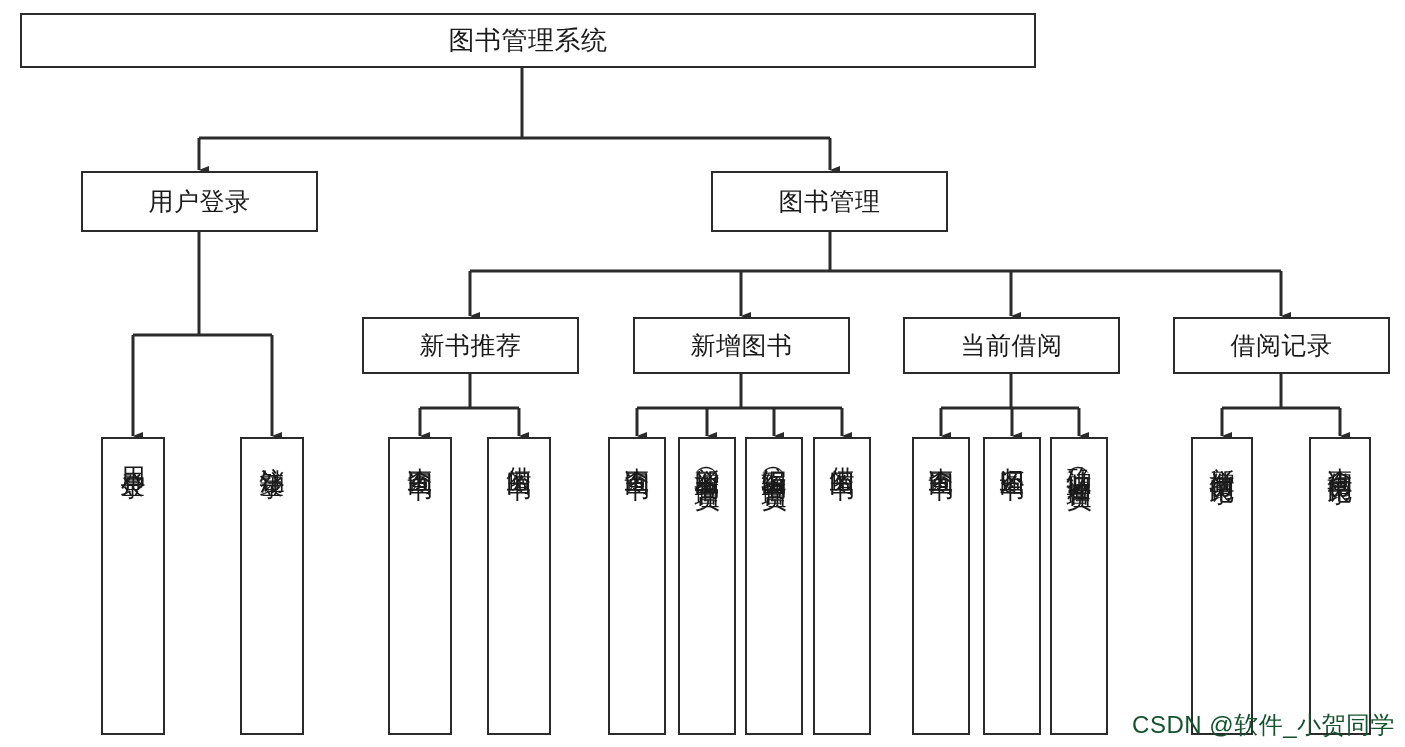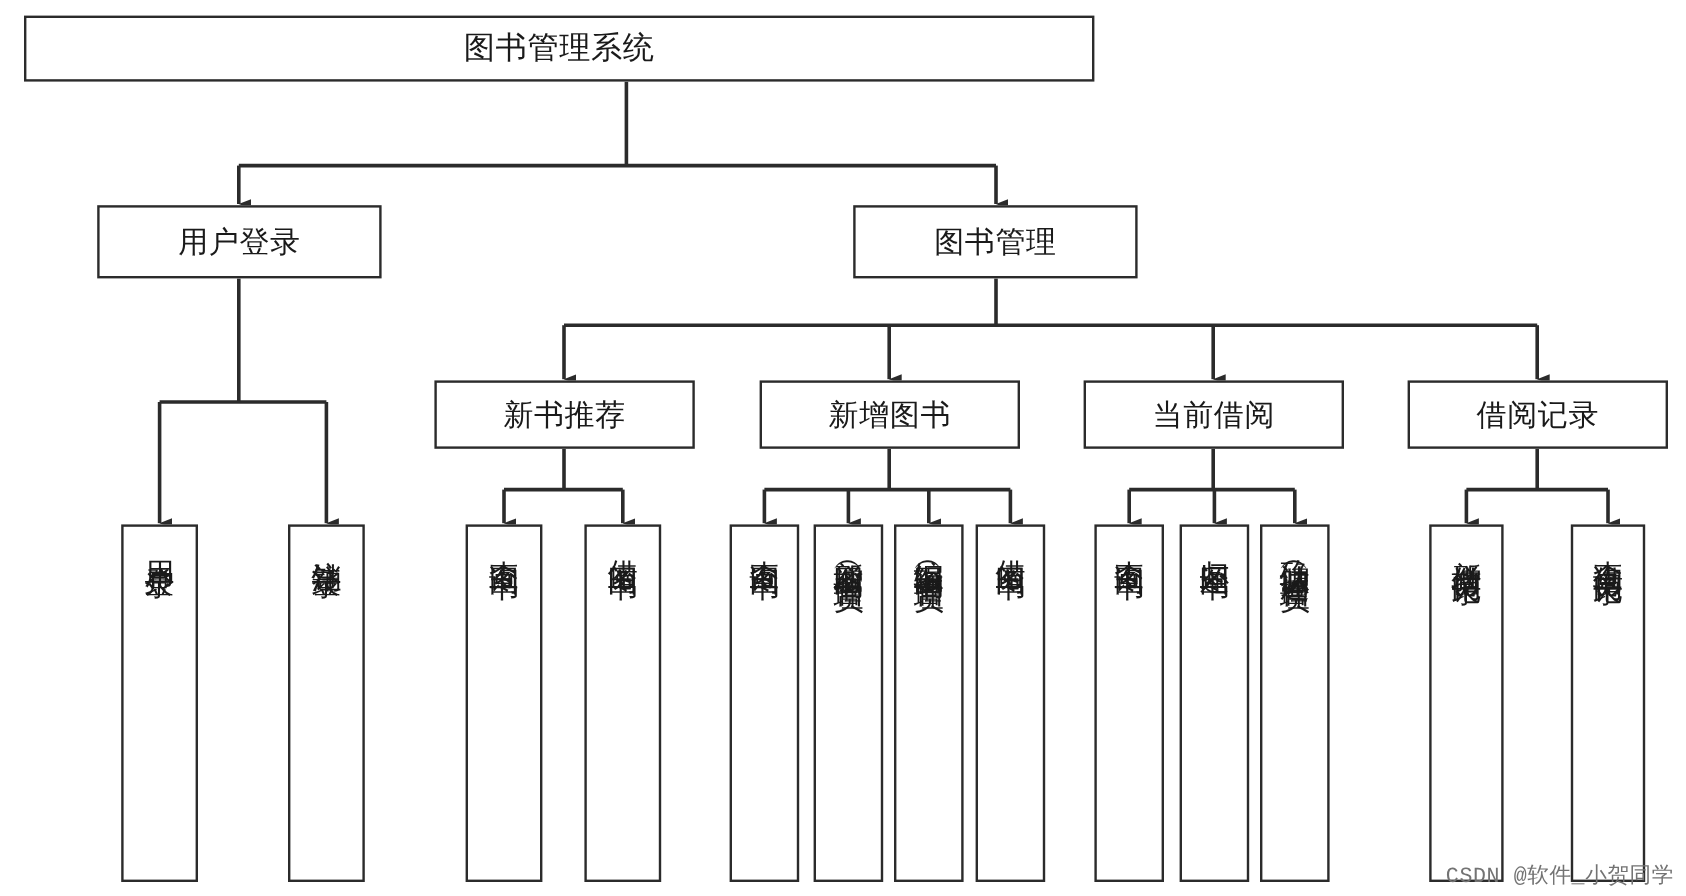--- a/index.html
+++ b/index.html
@@ -57,26 +57,26 @@
     line-height: 1;
     white-space: nowrap;
   }
   .node.root .node-label {
     font-size: 26px;
   }
   #watermark {
     position: absolute;
     right: 10px;
     bottom: 6px;
-    font-size: 18px;
-    color: #737373;
+    font-size: 24px;
+    color: #14532d;
     letter-spacing: 0.5px;
     z-index: 9;
     white-space: nowrap;
-    font-family: Liberation Mono, monospace;
+    font-family: Liberation Sans, sans-serif;
   }
 </style>
 </head>
 <body>
 
 <div id="diagram-root">
 
   <svg id="diagram-svg" viewBox="0 0 1405 747" xmlns="http://www.w3.org/2000/svg">
     <defs>
       <marker id="arrowhead" markerWidth="9" markerHeight="11" refX="4.5" refY="10.4" orient="auto" markerUnits="userSpaceOnUse">
@@ -123,21 +123,21 @@
       <path d="M 1012 408 L 1012 436" marker-end="url(#arrowhead)"></path>
       <path d="M 1079 408 L 1079 436" marker-end="url(#arrowhead)"></path>
 
       <path d="M 1281 374 L 1281 408"></path>
       <path d="M 1222 408 L 1340 408"></path>
       <path d="M 1222 408 L 1222 436" marker-end="url(#arrowhead)"></path>
       <path d="M 1340 408 L 1340 436" marker-end="url(#arrowhead)"></path>
     </g>
   </svg>
 
-  <div class="node horiz root" style="left:20px; top:13px; width:892px; height:55px;">
+  <div class="node horiz root" style="left:20px; top:13px; width:1016px; height:55px;">
     <span class="node-label">图书管理系统</span>
   </div>
 
   <div class="node horiz" style="left:81px; top:171px; width:237px; height:61px;">
     <span class="node-label">用户登录</span>
   </div>
   <div class="node horiz" style="left:362px; top:317px; width:217px; height:57px;">
     <span class="node-label">新书推荐</span>
   </div>
 

